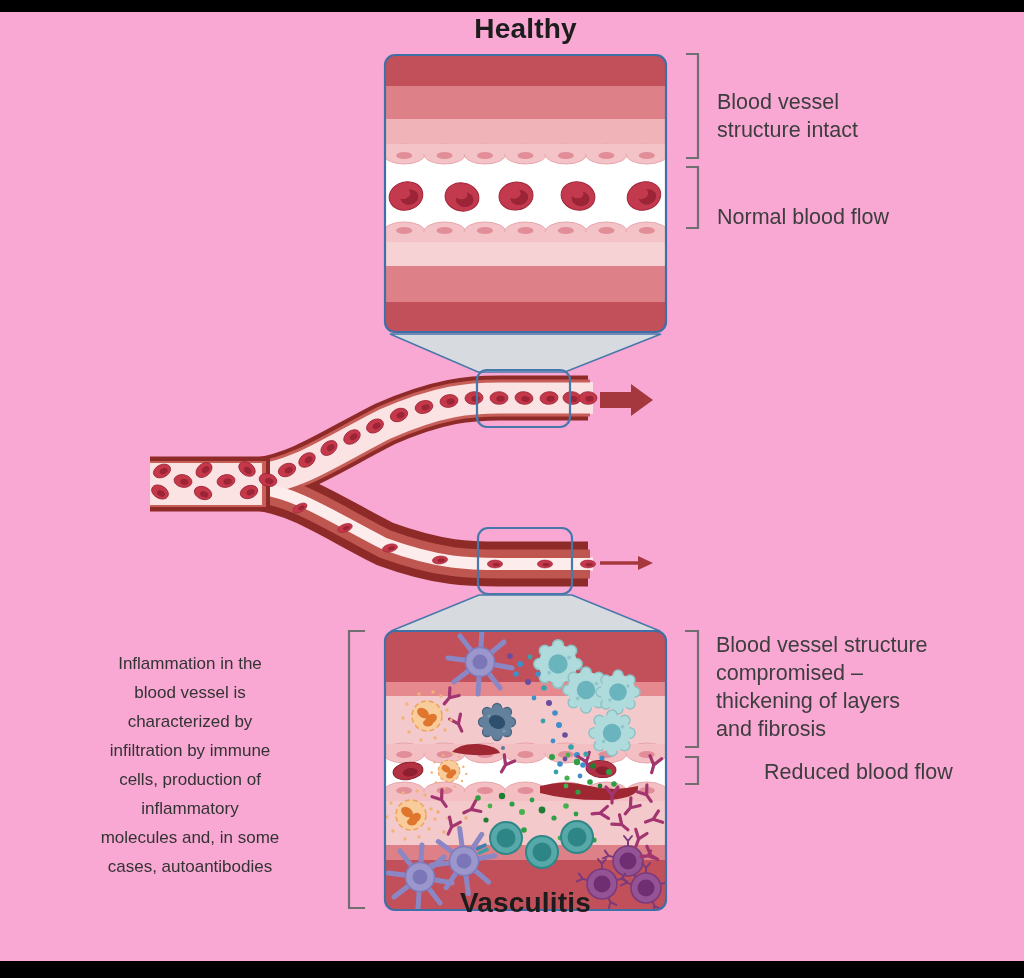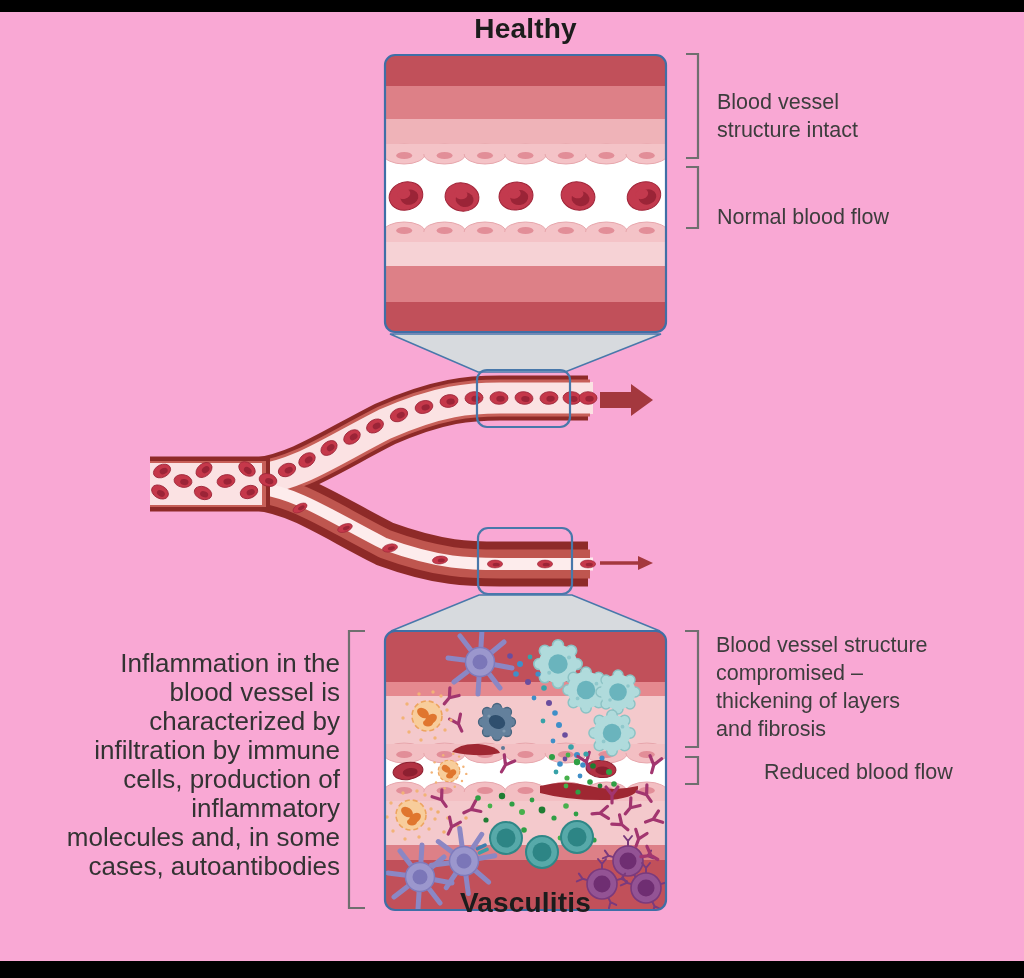--- a/index.html
+++ b/index.html
@@ -11,22 +11,22 @@
   svg#art{position:absolute;left:0;top:0;width:1024px;height:978px;}
   .title{position:absolute;left:384px;width:283px;text-align:center;color:#1c1c1c;
          font-size:28px;font-weight:600;letter-spacing:.2px;}
   #title-healthy{top:13px;}
   #title-vasculitis{top:887px;}
   .label{position:absolute;color:#3d3d3d;font-size:21.5px;line-height:28px;white-space:pre-line;}
   #label-structure-intact{left:717px;top:88px;width:220px;}
   #label-normal-flow{left:717px;top:186px;width:260px;margin-top:17px;}
   #label-structure-compromised{left:716px;top:631px;width:250px;}
   #label-reduced-flow{left:716px;top:758px;width:260px;margin-left:48px;}
-  #paragraph-inflammation{position:absolute;left:40px;top:649px;width:300px;text-align:right;
-         color:#333;font-size:26px;line-height:29px;white-space:pre-line;}
+  #paragraph-inflammation{position:absolute;left:40px;top:649px;width:300px;text-align:center;
+         color:#333;font-size:17px;line-height:29px;white-space:pre-line;}
 </style>
 </head>
 <body>
 
 <div id="stage">
   <div class="bar" id="bar-top"></div>
   <div class="bar" id="bar-bottom"></div>
 
   <svg id="art" viewBox="0 0 1024 978">
     <defs>

